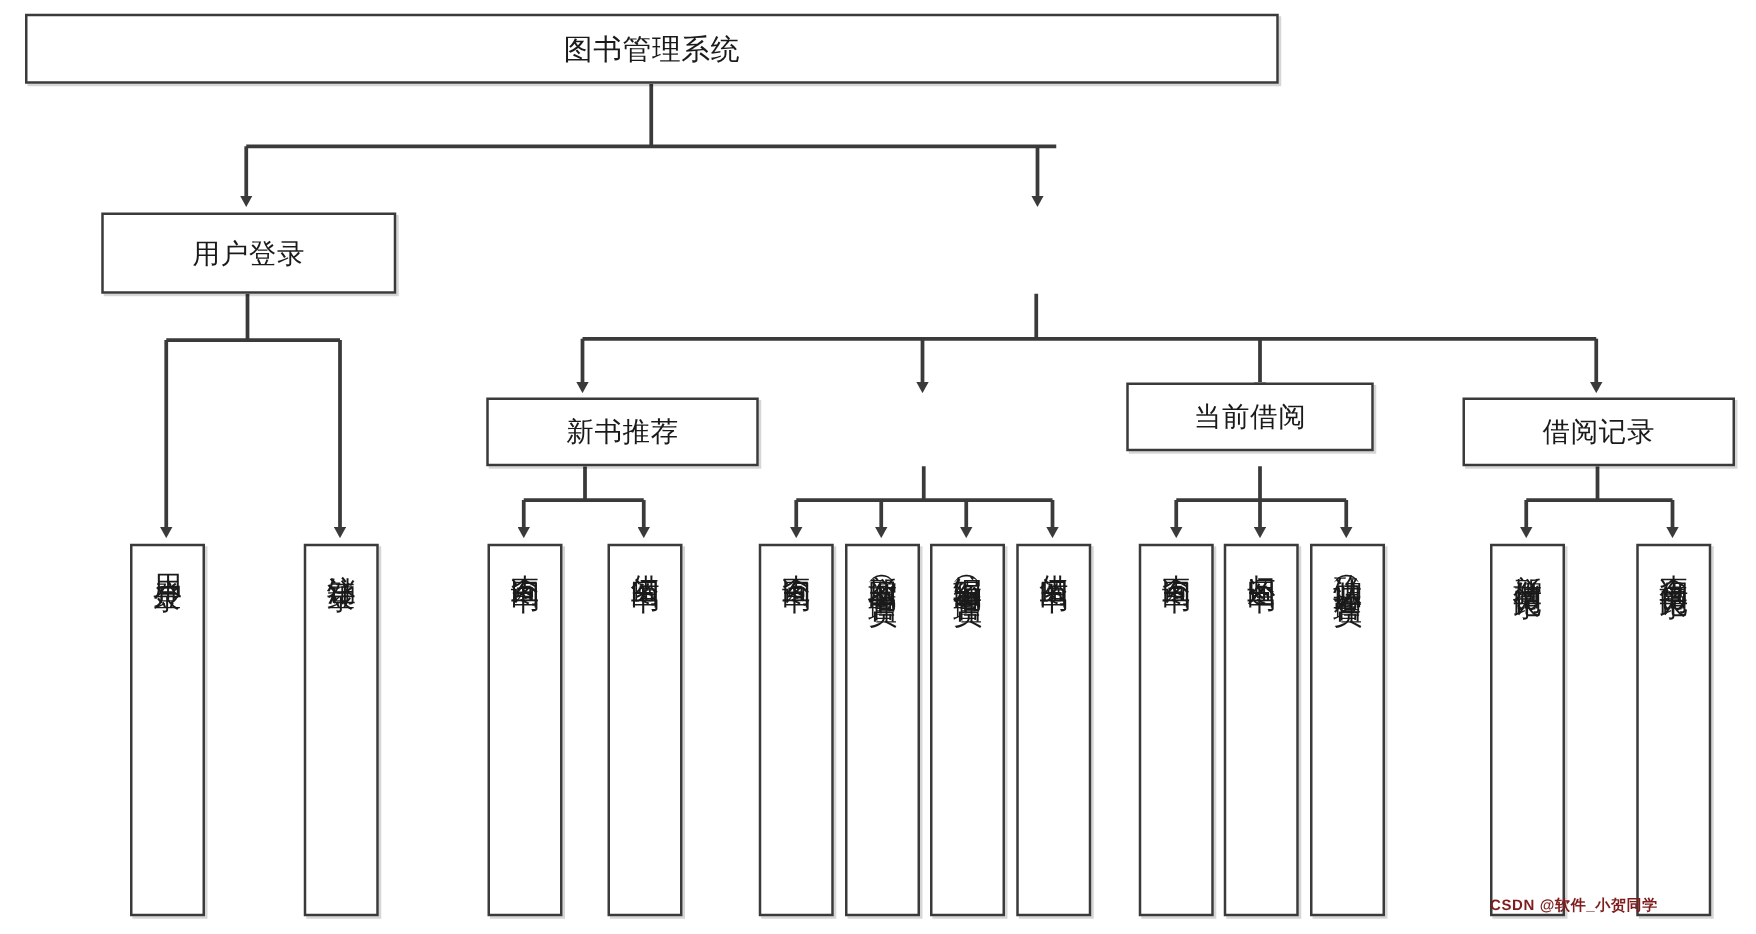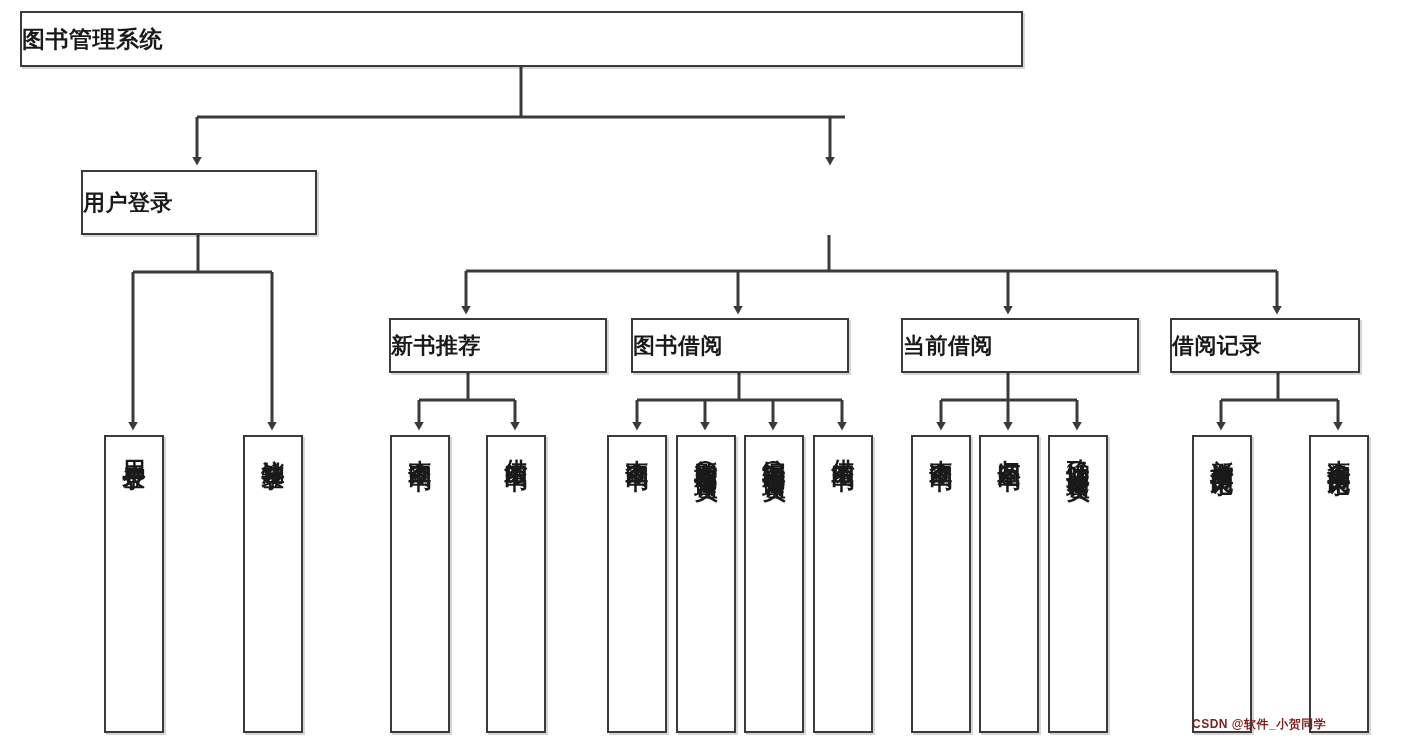--- a/index.html
+++ b/index.html
@@ -25,23 +25,23 @@
     height: 747px;
     pointer-events: none;
   }
   .node {
     position: absolute;
     box-sizing: border-box;
     border: 2.5px solid #3a3a3a;
     background: #ffffff;
     display: flex;
     align-items: center;
+    justify-content: center;
     color: #1a1a1a;
     box-shadow: 2px 2px 0 rgba(0,0,0,0.16);
-    font-weight: bold;
   }
   .node .lbl {
     display: block;
     text-align: center;
     line-height: 1.15;
     letter-spacing: 0.5px;
   }
   
   .node.horiz .lbl {
     font-size: 22px;
@@ -132,27 +132,24 @@
     <span class="lbl">图书管理系统</span>
   </div>
 
   <div class="node horiz" style="left:81px; top:170px; width:236px; height:65px;">
     <span class="lbl">用户登录</span>
   </div>
 
   <div class="node horiz" style="left:360px; top:318px; width:218px; height:55px;margin-left:29px;">
     <span class="lbl">新书推荐</span>
   </div>
-  <div class="node horiz" style="left:631px; top:318px; width:218px; height:55px;">
-    <span class="lbl">图书借阅</span>
-  </div>
-  <div class="node horiz" style="left:901px; top:318px; width:238px; height:55px;">
+  <div class="node horiz" style="left:901px; top:306px; width:198px; height:55px;">
     <span class="lbl">当前借阅</span>
   </div>
-  <div class="node horiz" style="left:1170px; top:318px; width:190px; height:55px;">
+  <div class="node horiz" style="left:1170px; top:318px; width:218px; height:55px;">
     <span class="lbl">借阅记录</span>
   </div>
 
   <div class="node vert" style="left:104px; top:435px; width:60px; height:298px;">
     <span class="lbl">用户登录</span>
   </div>
   <div class="node vert" style="left:243px; top:435px; width:60px; height:298px;">
     <span class="lbl">注销登录</span>
   </div>
 

